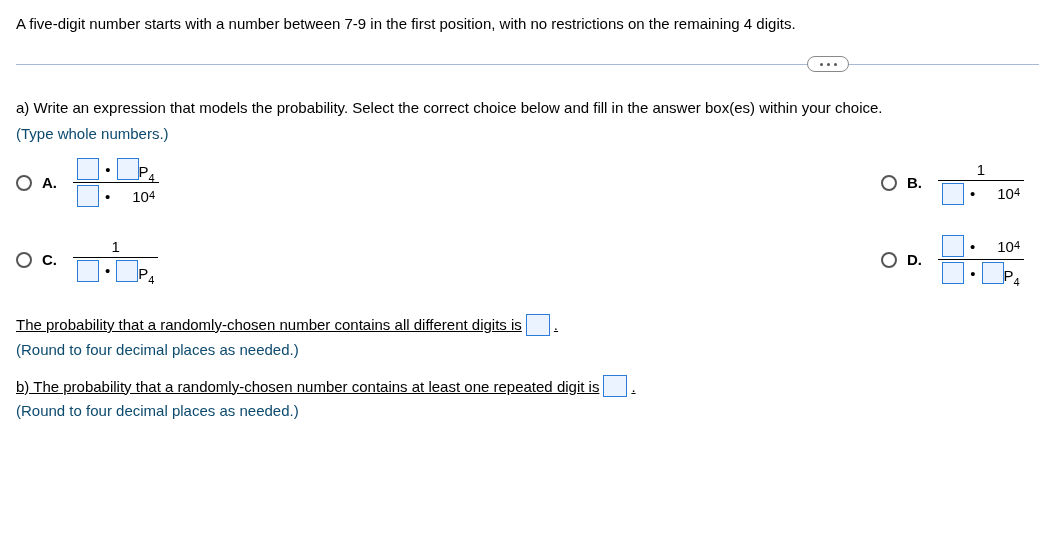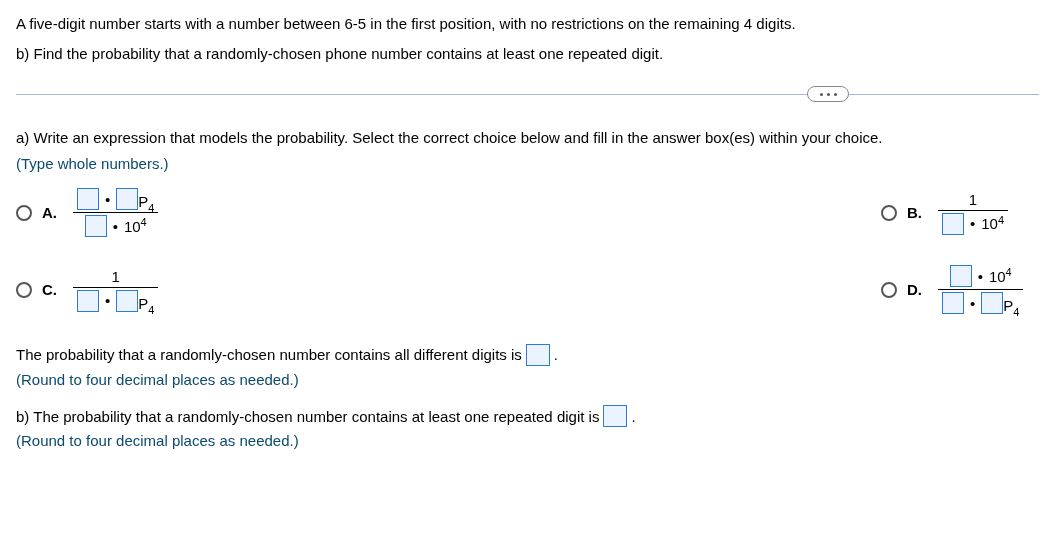--- a/index.html
+++ b/index.html
@@ -93,52 +93,53 @@
     display: inline-flex;
     align-items: flex-end;
   }
   .combo .sub {
     font-size: 11px;
     position: relative;
     top: 4px;
   }
   .sup-box {
     display: inline-flex;
-    align-items: center;
+    align-items: flex-end;
+    margin-left: 16px;
   }
   .sup-box .sup {
     font-size: 11px;
     position: relative;
     top: -4px;
   }
   .dot-sep { margin: 0 3px; }
   .question-line {
     margin-top: 26px;
     line-height: 1.7;
     display: flex;
     align-items: center;
     flex-wrap: wrap;
     gap: 4px;
+    text-decoration: underline;
   }
   .inline-input {
     width: 24px; height: 22px;
     border: 1px solid #2b7bd8;
     background: #eaf3ff;
     display: inline-block;
     vertical-align: middle;
   }
   .right-col { justify-self: start; padding-left: 340px;}
   .section { margin-top: 6px; }
 </style>
 </head>
 <body>
 
-<div class="problem-text">A five-digit number starts with a number between 6-5 in the first position, with no restrictions on the remaining 4 digits.</div>
+<div class="problem-text">A five-digit number starts with a number between 7-9 in the first position, with no restrictions on the remaining 4 digits.</div>
 <div class="section">
-  <div class="problem-text">b) Find the probability that a randomly-chosen phone number contains at least one repeated digit.</div>
 </div>
 
 <div class="divider-wrap">
   <hr class="divider">
   <div class="expand-pill">
     <span class="dot"></span>
     <span class="dot"></span>
     <span class="dot"></span>
   </div>
 </div>

